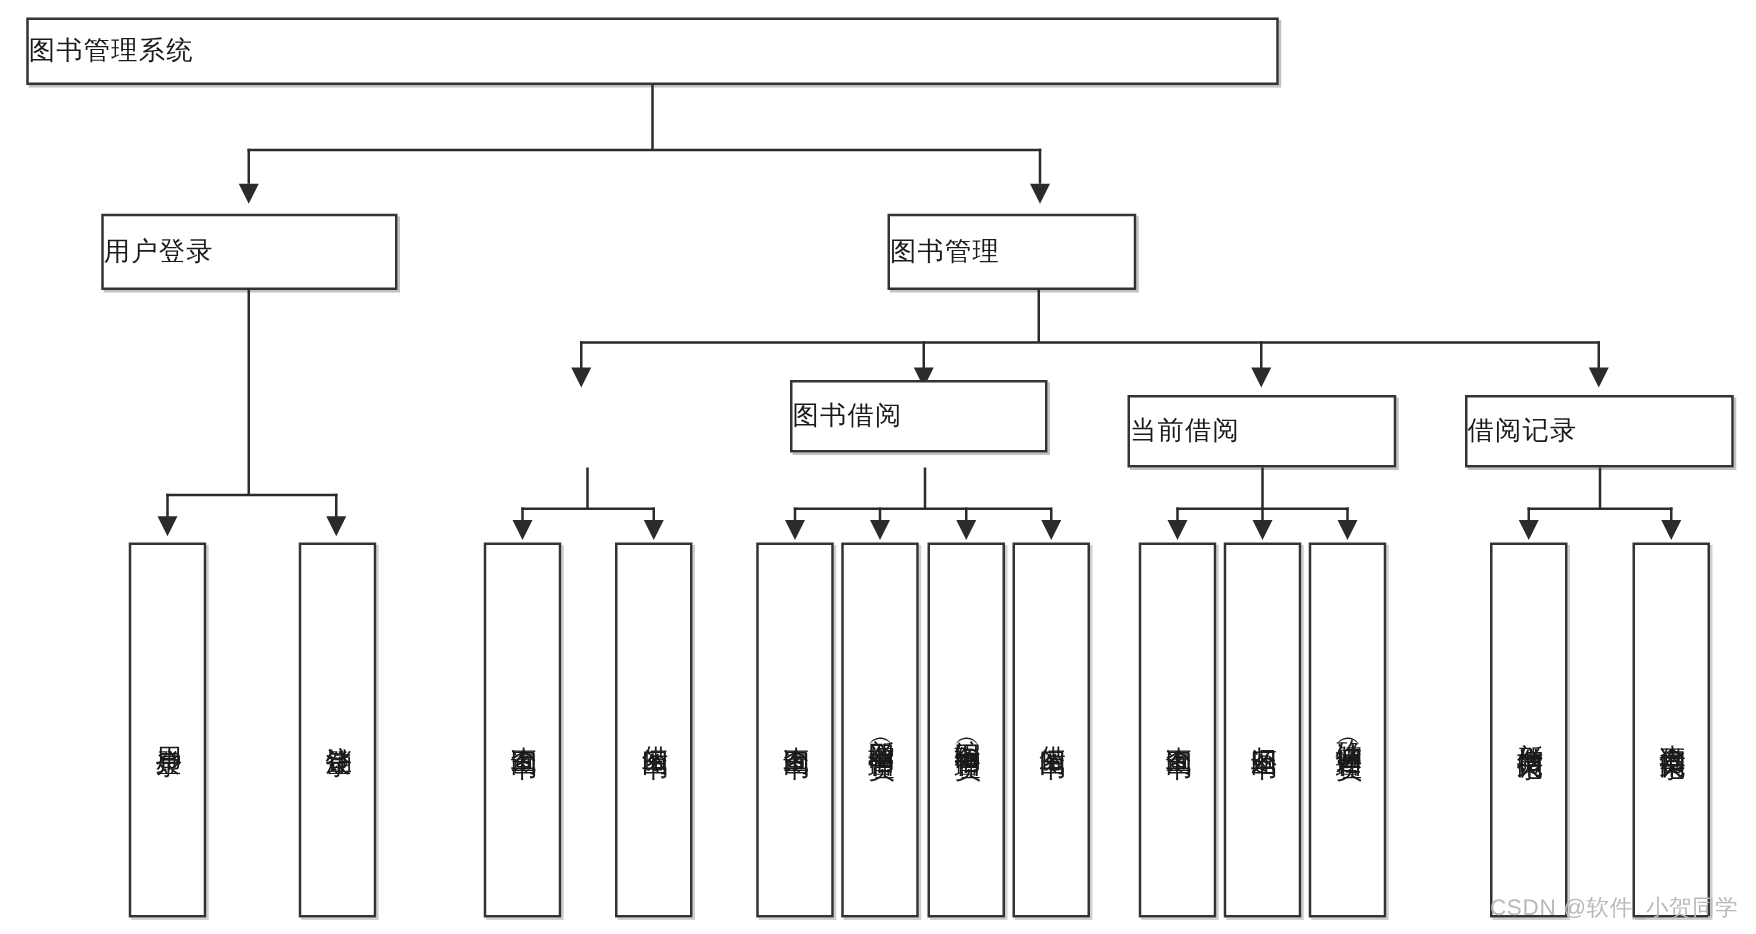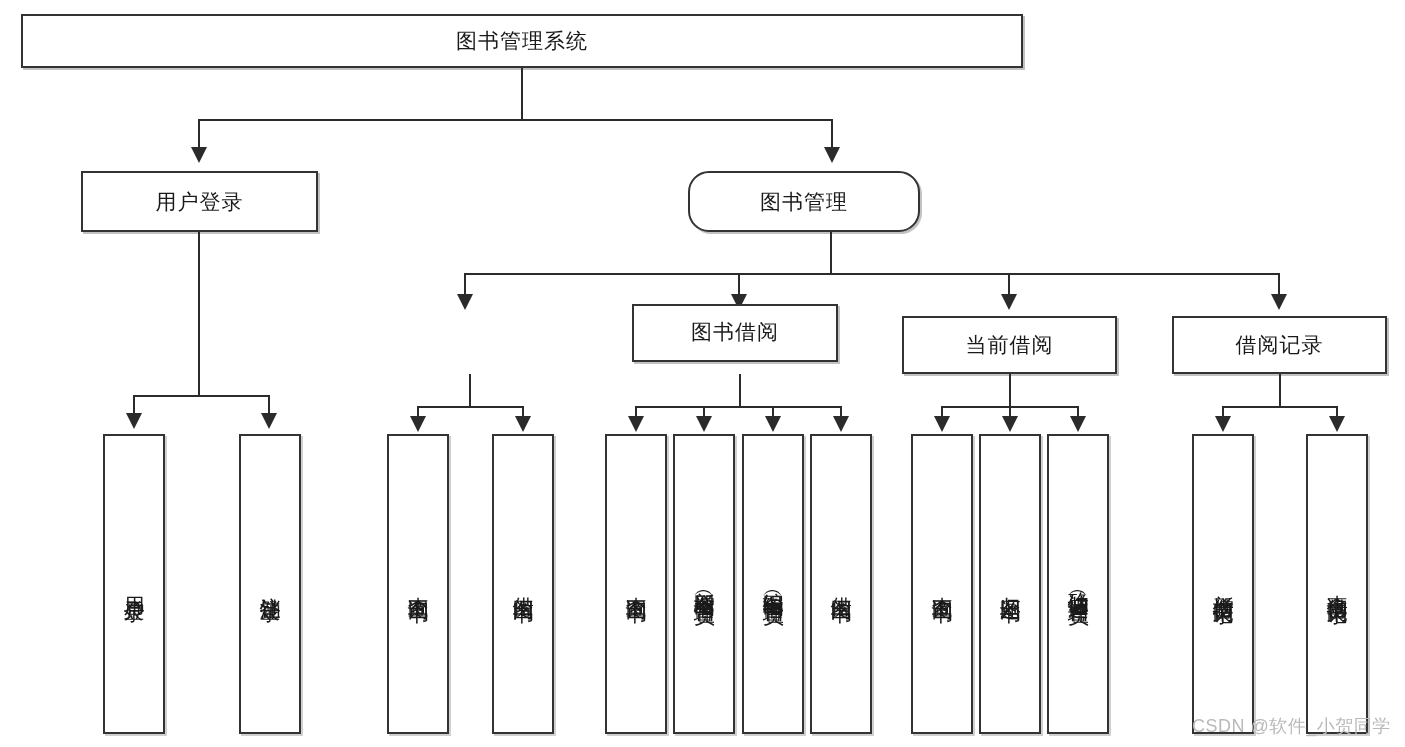--- a/index.html
+++ b/index.html
@@ -17,21 +17,20 @@
     background: #ffffff;
     overflow: hidden;
   }
   .node {
     position: absolute;
     box-sizing: border-box;
     background: #ffffff;
     border: 2px solid #333333;
     display: flex;
     align-items: center;
-    justify-content: center;
     color: #1a1a1a;
   }
   .node.shadowed {
     box-shadow: 2px 2px 0 0 rgba(120,120,120,0.45);
   }
   .node .label {
     font-size: 21px;
     line-height: 1.2;
     letter-spacing: 1px;
     white-space: nowrap;
@@ -89,21 +88,21 @@
   <div class="conn vline" style="left:521px; top:68px; width:2px; height:52px;"></div>
   <div class="conn hline" style="left:198px; top:119px; width:635px; height:2px;"></div>
   <div class="conn vline" style="left:198px; top:119px; width:2px; height:28px;"></div>
   <div class="conn vline" style="left:831px; top:119px; width:2px; height:28px;"></div>
   <div class="arrow" style="left:191px; top:147px;"></div>
   <div class="arrow" style="left:824px; top:147px;"></div>
 
   <div class="node shadowed" style="left:81px; top:171px; width:237px; height:61px;">
     <span class="label">用户登录</span>
   </div>
-  <div class="node shadowed" style="left:688px; top:171px; width:232px; height:61px;border-radius:21px;">
+  <div class="node shadowed" style="left:710px; top:171px; width:199px; height:61px;">
     <span class="label">图书管理</span>
   </div>
 
   <div class="conn vline" style="left:198px; top:232px; width:2px; height:164px;"></div>
   <div class="conn hline" style="left:133px; top:395px; width:137px; height:2px;"></div>
   <div class="conn vline" style="left:133px; top:395px; width:2px; height:20px;"></div>
   <div class="conn vline" style="left:268px; top:395px; width:2px; height:20px;"></div>
   <div class="arrow" style="left:126px; top:413px;"></div>
   <div class="arrow" style="left:261px; top:413px;"></div>
 

